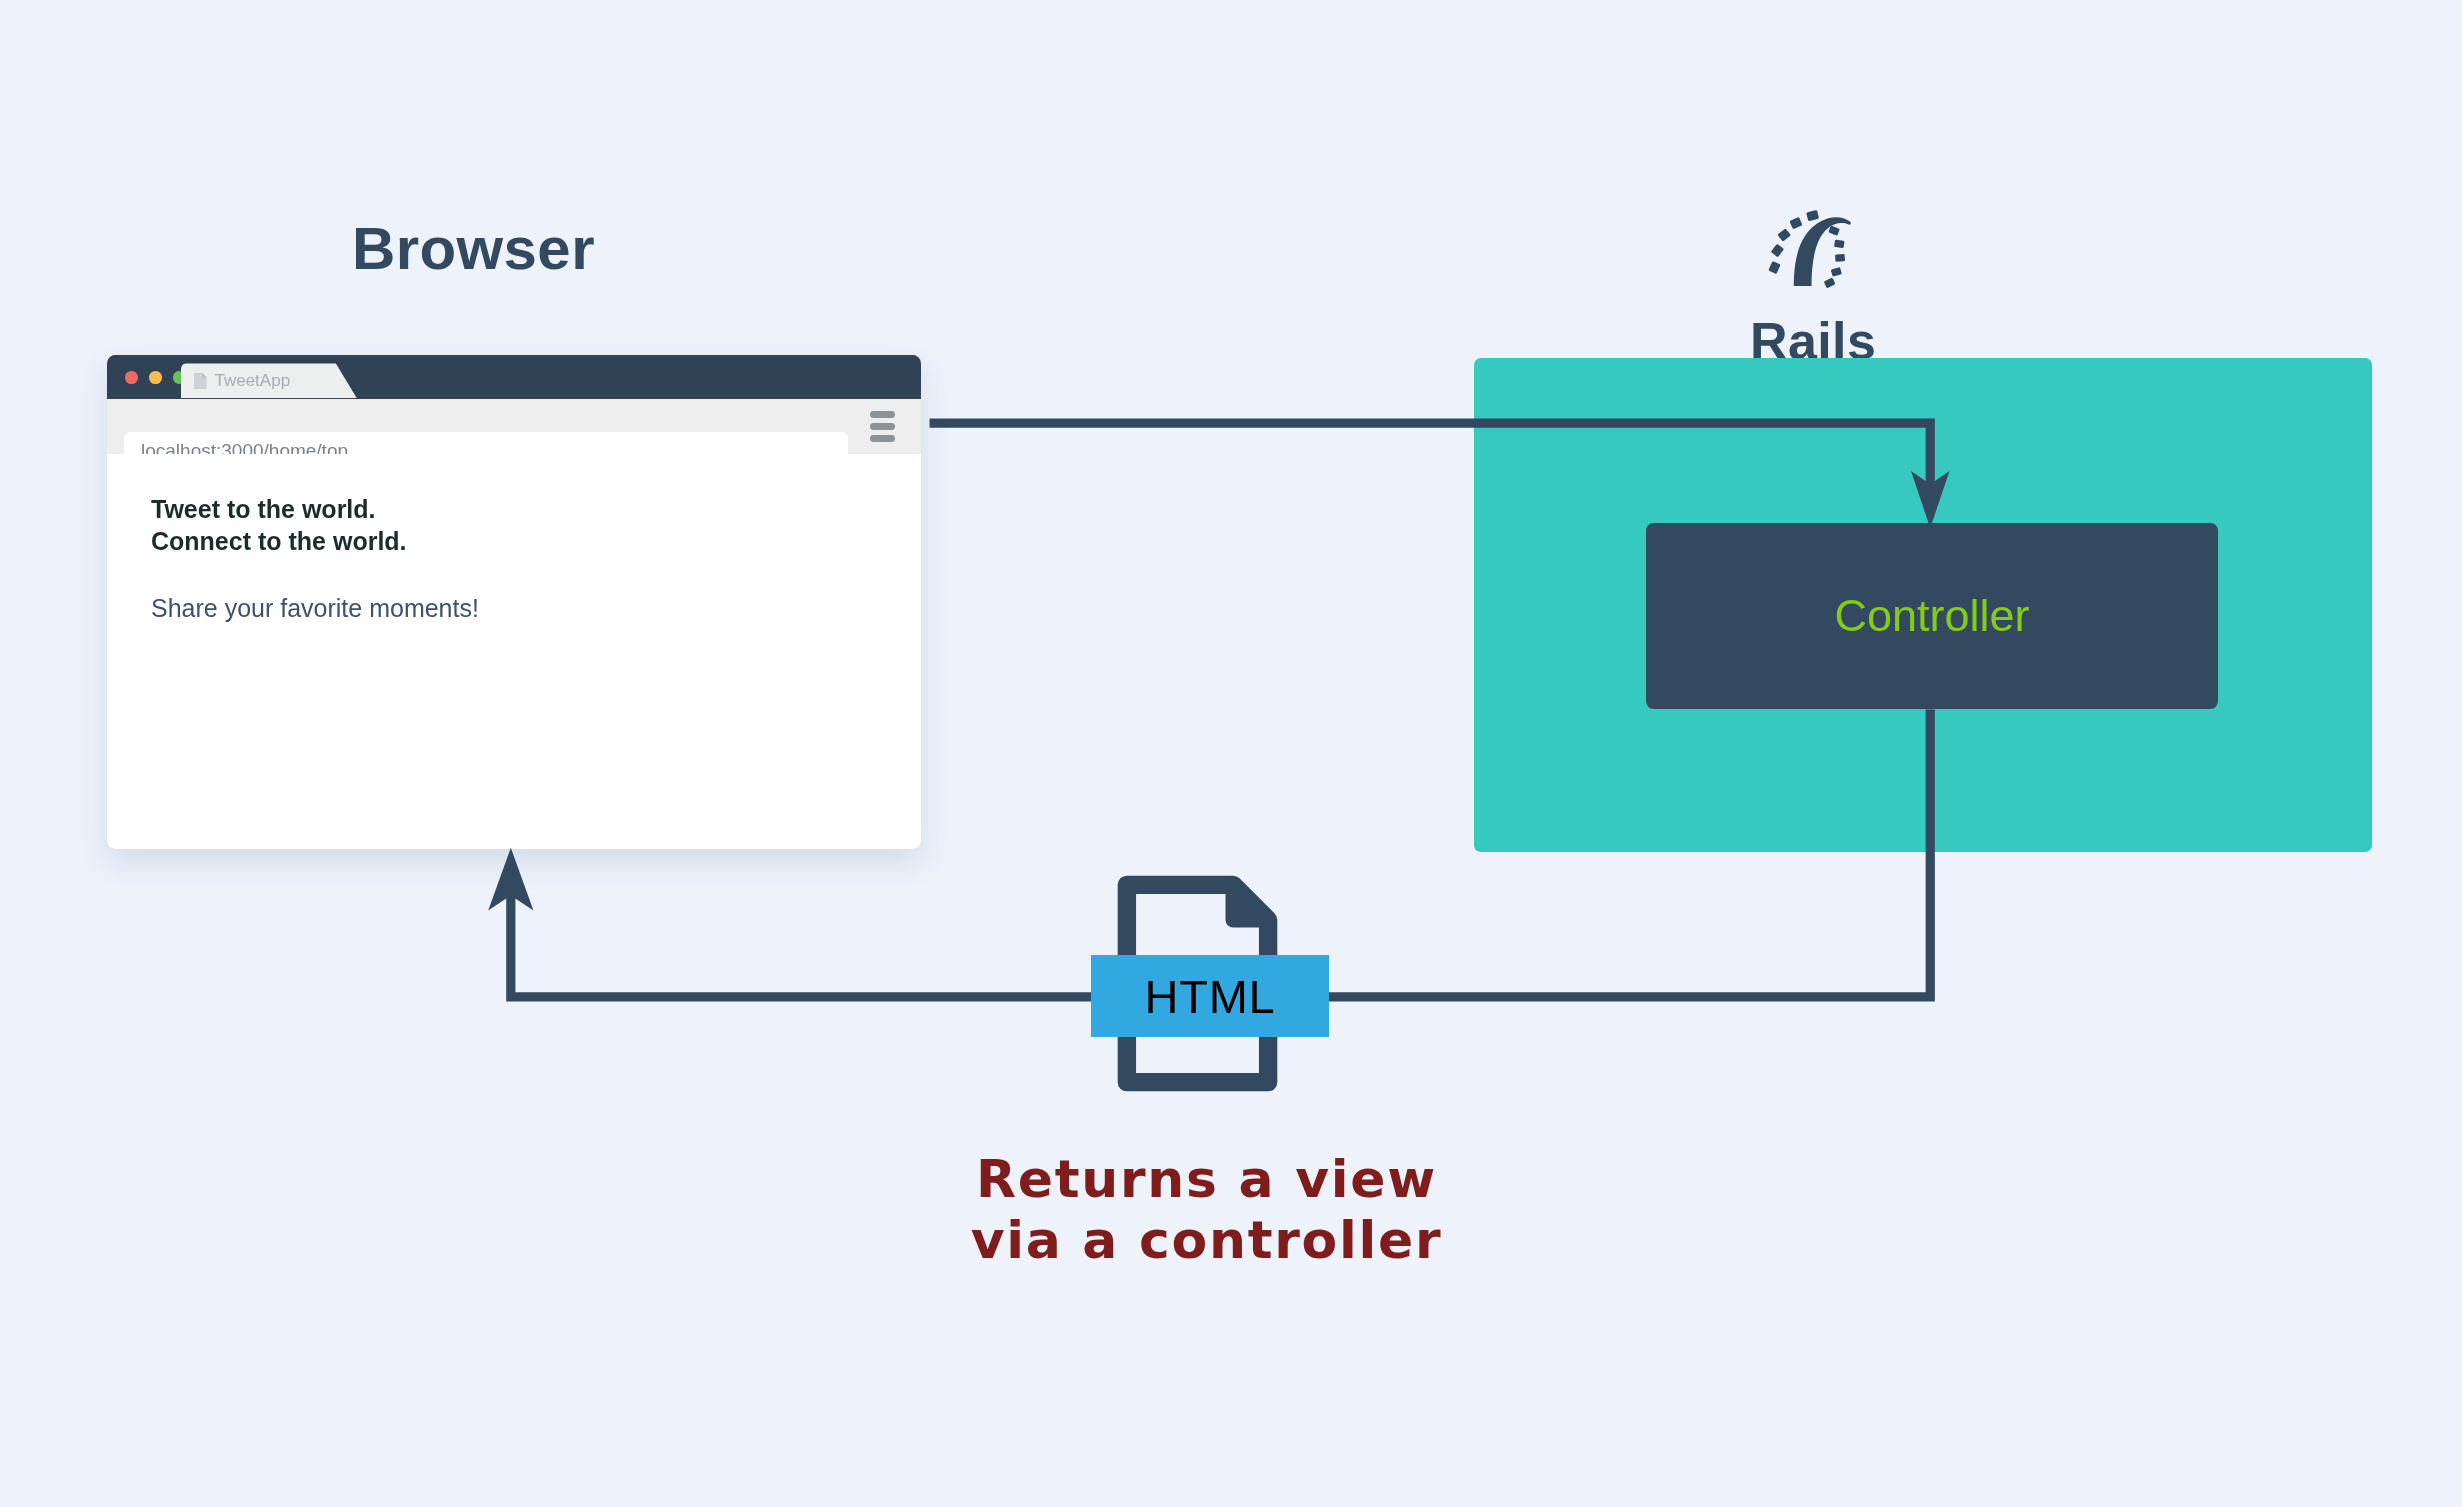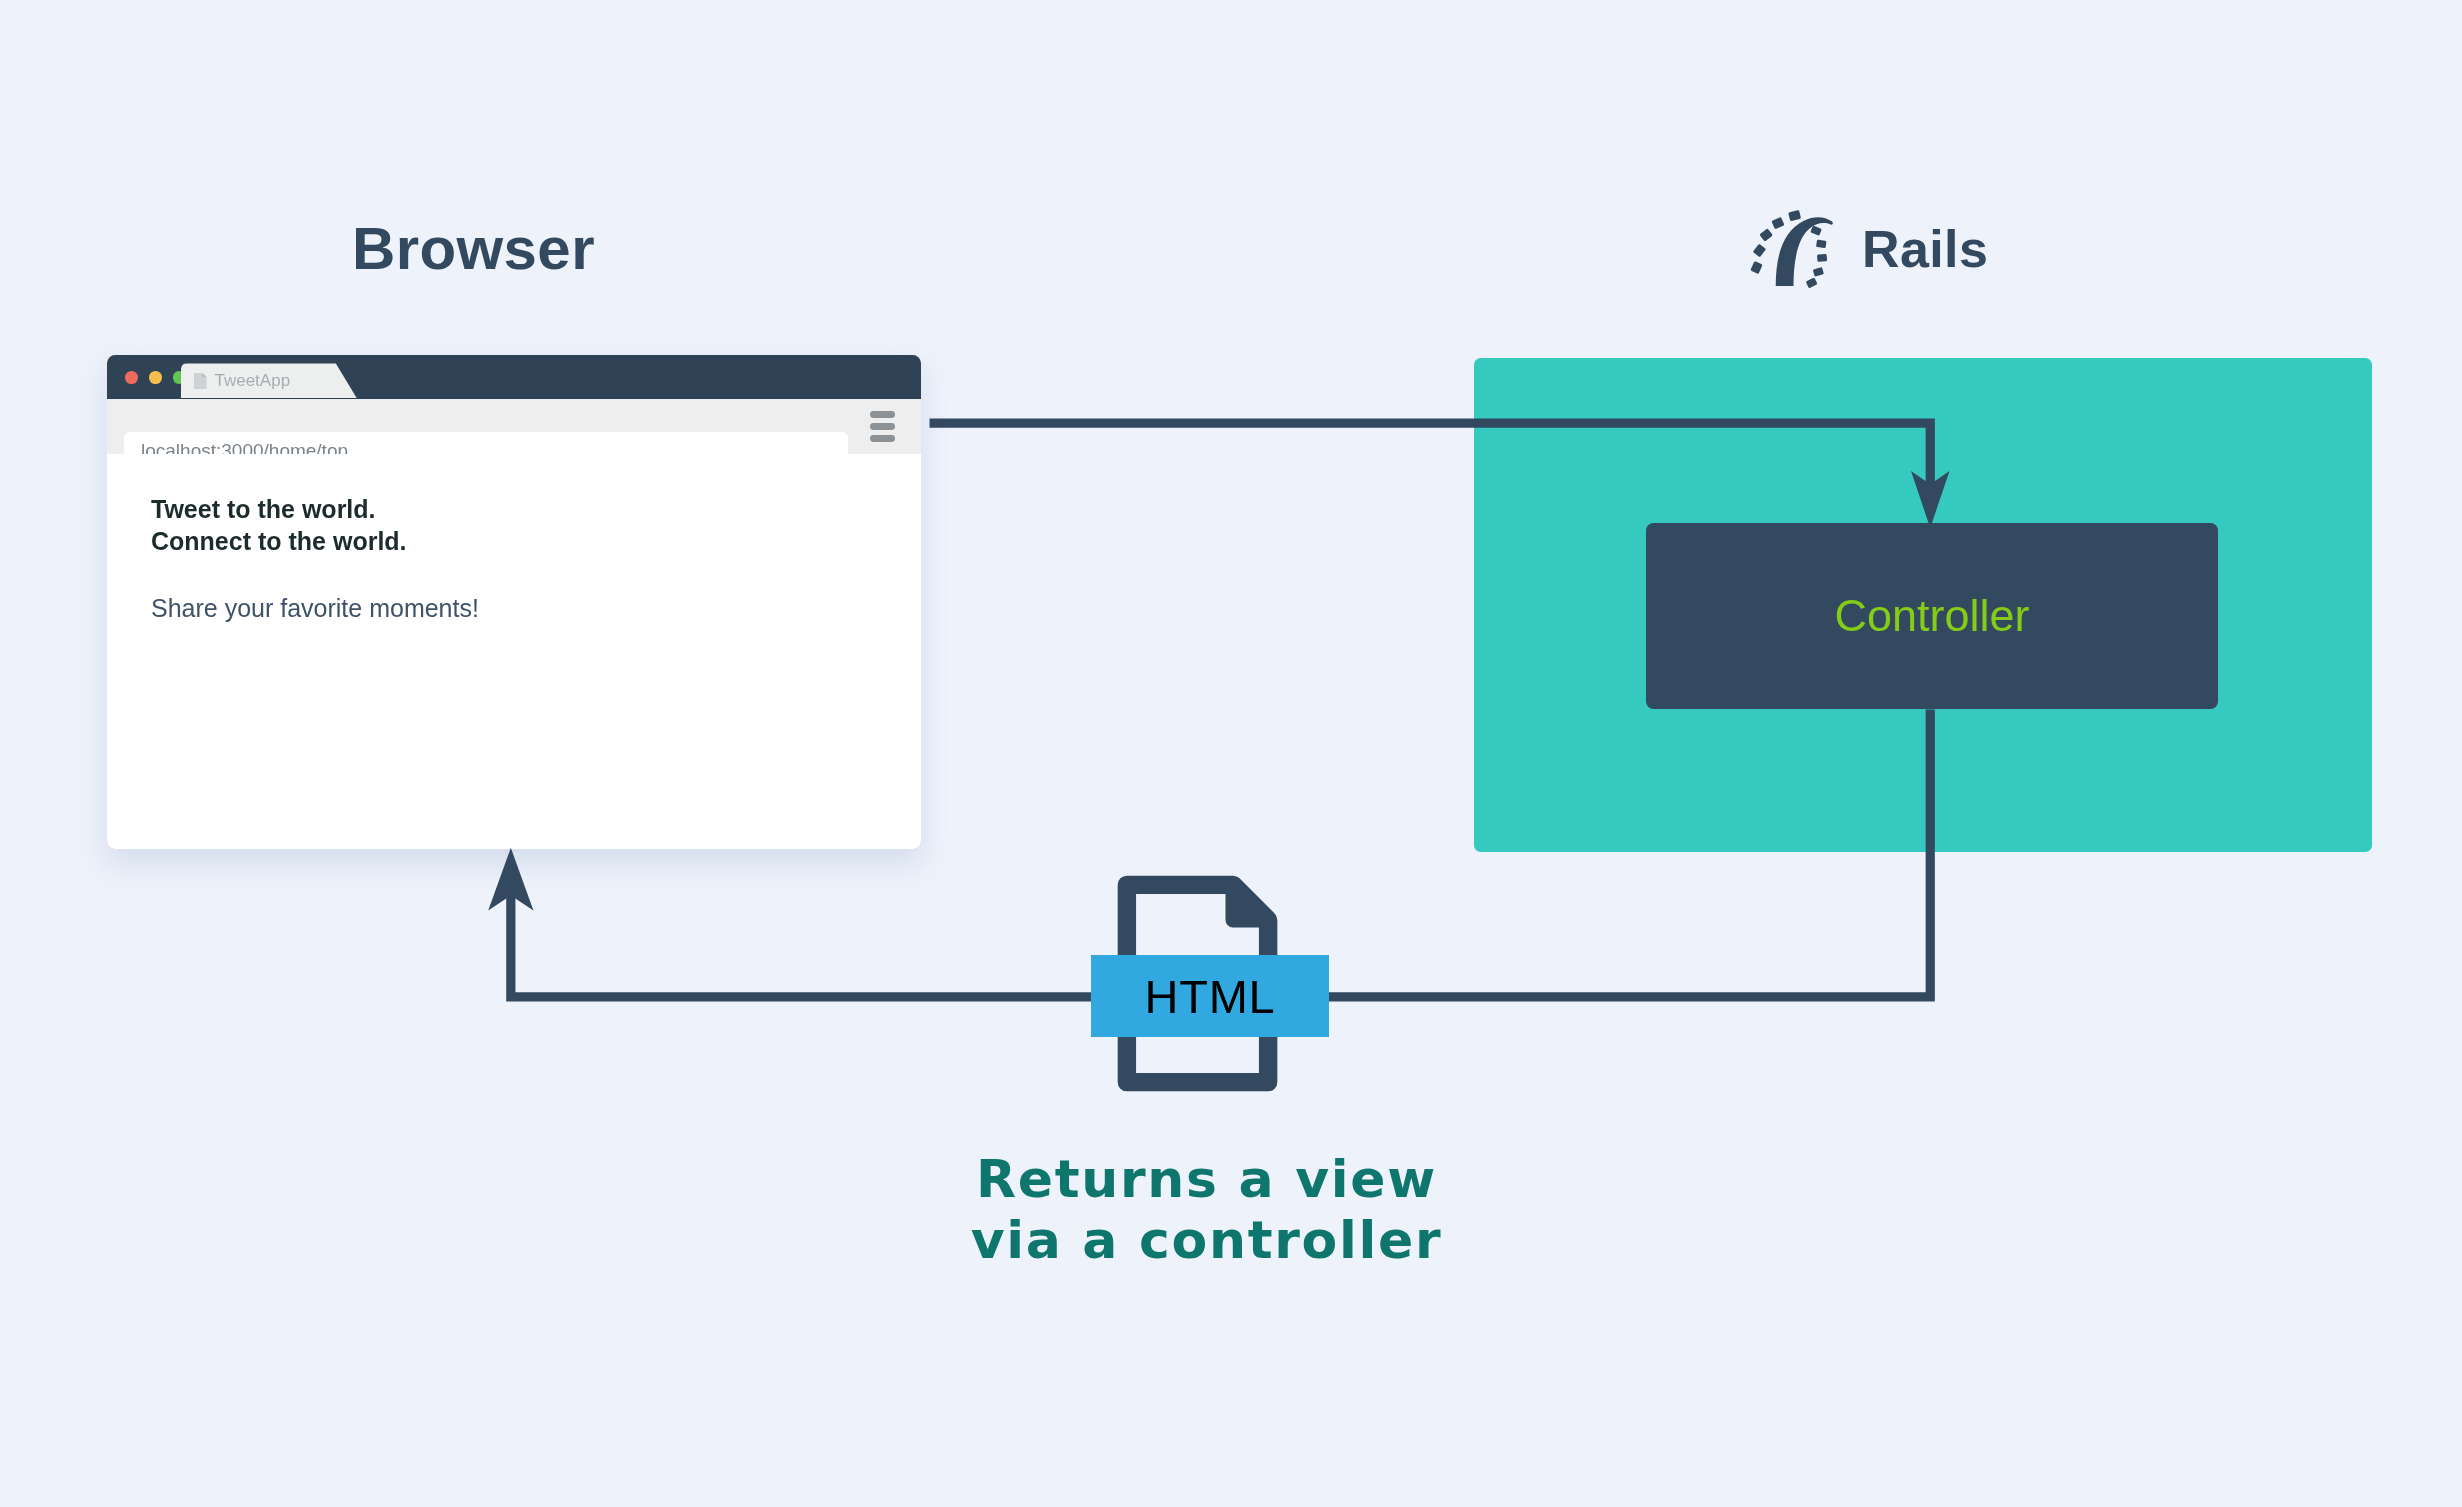--- a/index.html
+++ b/index.html
@@ -33,20 +33,21 @@
     top: 214px;
     font-size: 60px;
   }
   #rails-heading-wrap {
     position: absolute;
     left: 1750px;
     top: 209px;
     display: flex;
     align-items: center;
     gap: 22px;
+    flex-direction: column;
   }
   #rails-logo {
     width: 90px;
     height: 80px;
     display: block;
   }
   #rails-heading {
     position: static;
     font-size: 52px;
   }
@@ -235,21 +236,21 @@
     letter-spacing: 0.8px;
   }
 
   
   #caption {
     position: absolute;
     left: 930px;
     top: 1149px;
     width: 553px;
     text-align: center;
-    color: #0f766e;
+    color: #7f1d1d;
     font-size: 52px;
     line-height: 1.18;
     font-weight: bold;
     font-family: "DejaVu Sans", sans-serif;
     letter-spacing: 1.7px;
   }
   .caption-line { display: block; }
 </style>
 </head>
 <body>

